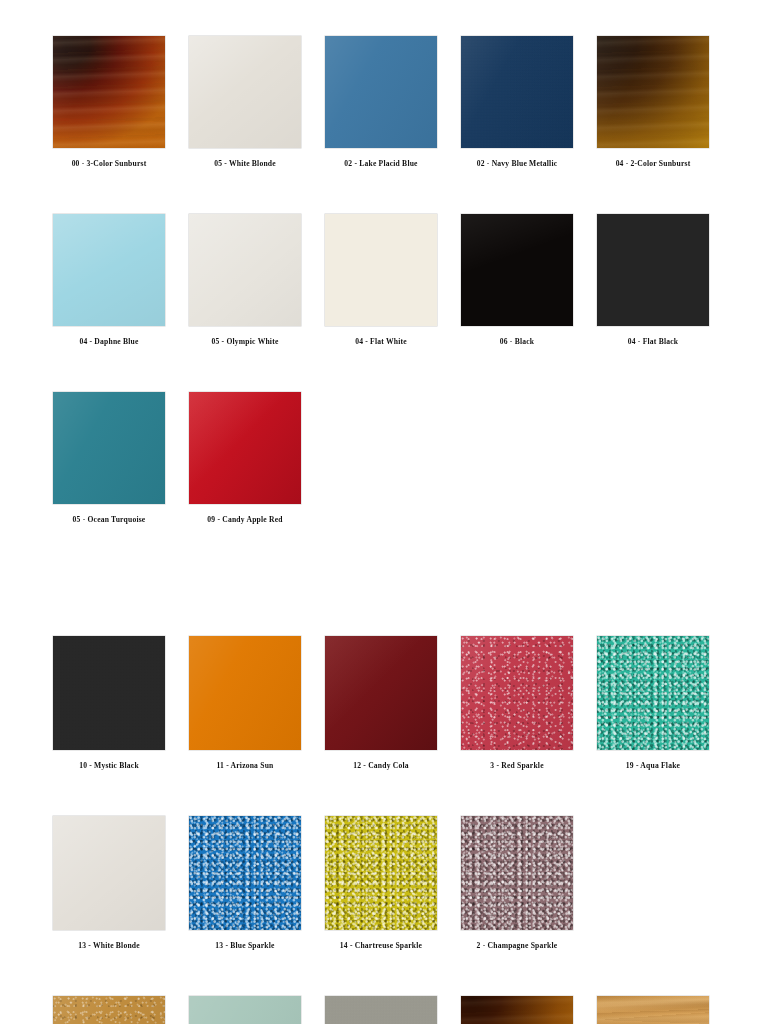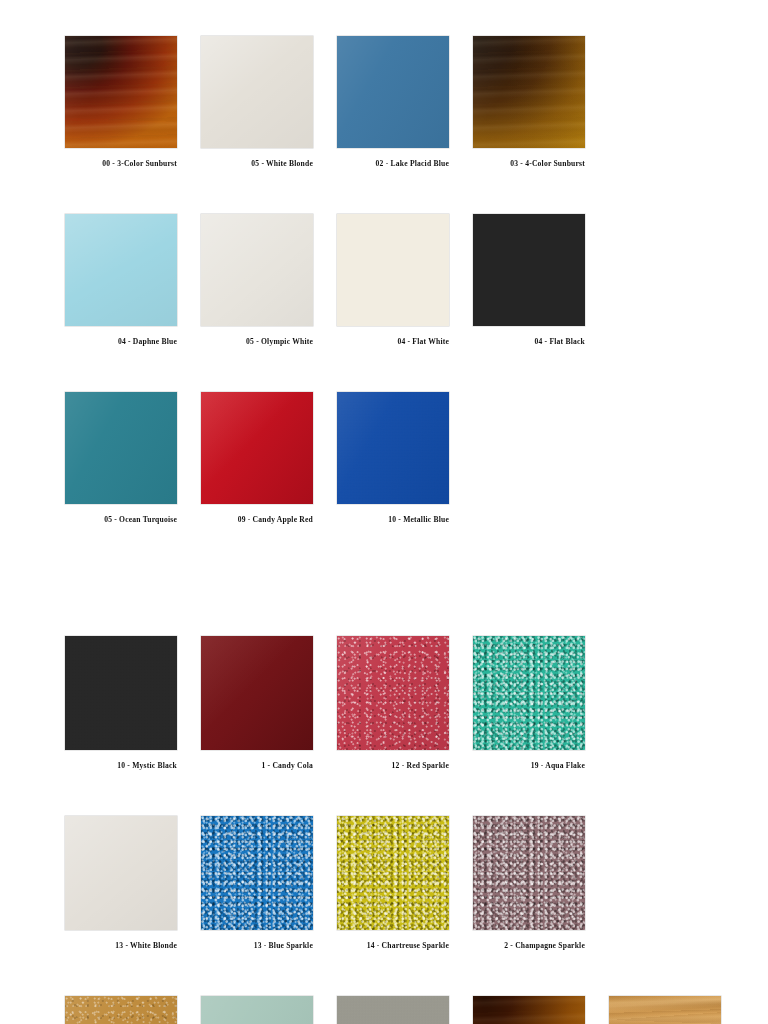--- a/index.html
+++ b/index.html
@@ -35,21 +35,21 @@
     align-items: flex-start;
     width: 660px;
   }
 
   .swatch-cell {
     width: 136px;
     margin-right: 0px;
     flex: 0 0 136px;
     display: flex;
     flex-direction: column;
-    align-items: flex-end;
+    align-items: center;
   }
 
   .swatch-chip {
     width: 112px;
     height: 112px;
     position: relative;
     overflow: hidden;
     box-shadow: 0 0 0 0.5px rgba(120,120,120,0.35);
   }
 
@@ -181,26 +181,33 @@
         </div>
         <div class="swatch-label">05 - White Blonde</div>
       </div>
       <div class="swatch-cell">
         <div class="swatch-chip" style="background:#3d77a3;">
           <span class="sheen sheen-soft"></span>
         </div>
         <div class="swatch-label">02 - Lake Placid Blue</div>
       </div>
       <div class="swatch-cell">
+        <div class="swatch-chip" style="background:#12355c;">
+          <span class="flake tex-grain-fine" style="opacity:.45"></span>
+          <span class="sheen sheen-soft"></span>
+        </div>
+        <div class="swatch-label">02 - Navy Blue Metallic</div>
+      </div>
+      <div class="swatch-cell">
         <div class="swatch-chip" style="background:
                radial-gradient(ellipse 165% 150% at 6% 4%, #150a02 0%, #231003 18%, #4b2806 38%, #8a5809 60%, #b8820f 84%, #c08a12 100%);">
           <span class="grain tex-wood" style="opacity:.40"></span>
           <span class="sheen sheen-soft"></span>
         </div>
-        <div class="swatch-label">03 - 4-Color Sunburst</div>
+        <div class="swatch-label">04 - 2-Color Sunburst</div>
       </div>
     </div>
 
     <div class="row-gap-small"></div>
 
     <div class="swatch-row">
       <div class="swatch-cell">
         <div class="swatch-chip" style="background:#9ed6e3;">
           <span class="sheen" style="background:linear-gradient(150deg,rgba(255,255,255,.22) 0%,rgba(255,255,255,0) 50%,rgba(0,0,0,.04) 100%)"></span>
         </div>
@@ -210,69 +217,74 @@
         <div class="swatch-chip" style="background:#e7e4dd;">
           <span class="sheen" style="background:linear-gradient(140deg,rgba(255,255,255,.30) 0%,rgba(255,255,255,0) 55%,rgba(0,0,0,.03) 100%)"></span>
         </div>
         <div class="swatch-label">05 - Olympic White</div>
       </div>
       <div class="swatch-cell">
         <div class="swatch-chip" style="background:#f2ede1;"></div>
         <div class="swatch-label">04 - Flat White</div>
       </div>
       <div class="swatch-cell">
+        <div class="swatch-chip" style="background:#0c0908;">
+          <span class="sheen" style="background:linear-gradient(160deg,rgba(255,255,255,.07) 0%,rgba(255,255,255,0) 40%)"></span>
+        </div>
+        <div class="swatch-label">06 - Black</div>
+      </div>
+      <div class="swatch-cell">
         <div class="swatch-chip" style="background:#252525;"></div>
         <div class="swatch-label">04 - Flat Black</div>
       </div>
     </div>
 
     <div class="row-gap-small"></div>
 
     <div class="swatch-row">
       <div class="swatch-cell">
         <div class="swatch-chip" style="background:#2b8090;">
           <span class="sheen sheen-soft"></span>
         </div>
         <div class="swatch-label">05 - Ocean Turquoise</div>
       </div>
       <div class="swatch-cell">
         <div class="swatch-chip" style="background:linear-gradient(125deg,#cf1a26 0%,#c21220 45%,#a90d1a 100%);">
           <span class="sheen" style="background:linear-gradient(135deg,rgba(255,255,255,.12) 0%,rgba(255,255,255,0) 45%)"></span>
         </div>
         <div class="swatch-label">09 - Candy Apple Red</div>
       </div>
-      <div class="swatch-cell">
-        <div class="swatch-chip" style="background:#0f4aa8;">
-          <span class="flake tex-grain-fine" style="opacity:.35"></span>
-          <span class="sheen sheen-soft"></span>
-        </div>
-        <div class="swatch-label">10 - Metallic Blue</div>
-      </div>
     </div>
 
     <div class="row-gap-block"></div>
 
     <div class="swatch-row">
       <div class="swatch-cell">
         <div class="swatch-chip tall" style="background:#262626;">
           <span class="flake tex-grain-fine" style="opacity:.30"></span>
         </div>
         <div class="swatch-label">10 - Mystic Black</div>
       </div>
       <div class="swatch-cell">
+        <div class="swatch-chip tall" style="background:#e07800;">
+          <span class="sheen sheen-soft"></span>
+        </div>
+        <div class="swatch-label">11 - Arizona Sun</div>
+      </div>
+      <div class="swatch-cell">
         <div class="swatch-chip tall" style="background:linear-gradient(130deg,#7d1a1d 0%,#711418 50%,#5d0f12 100%);">
           <span class="sheen" style="background:linear-gradient(135deg,rgba(255,255,255,.08) 0%,rgba(255,255,255,0) 45%)"></span>
         </div>
-        <div class="swatch-label">1 - Candy Cola</div>
+        <div class="swatch-label">12 - Candy Cola</div>
       </div>
       <div class="swatch-cell">
         <div class="swatch-chip tall tex-flake" style="background-color:#c0384a;">
           <span class="sheen sheen-soft"></span>
         </div>
-        <div class="swatch-label">12 - Red Sparkle</div>
+        <div class="swatch-label">3 - Red Sparkle</div>
       </div>
       <div class="swatch-cell">
         <div class="swatch-chip tall tex-flake-heavy" style="background-color:#2ab49a;">
           <span class="flake tex-flake" style="opacity:.8"></span>
         </div>
         <div class="swatch-label">19 - Aqua Flake</div>
       </div>
     </div>
 
     <div class="row-gap-small"></div>

